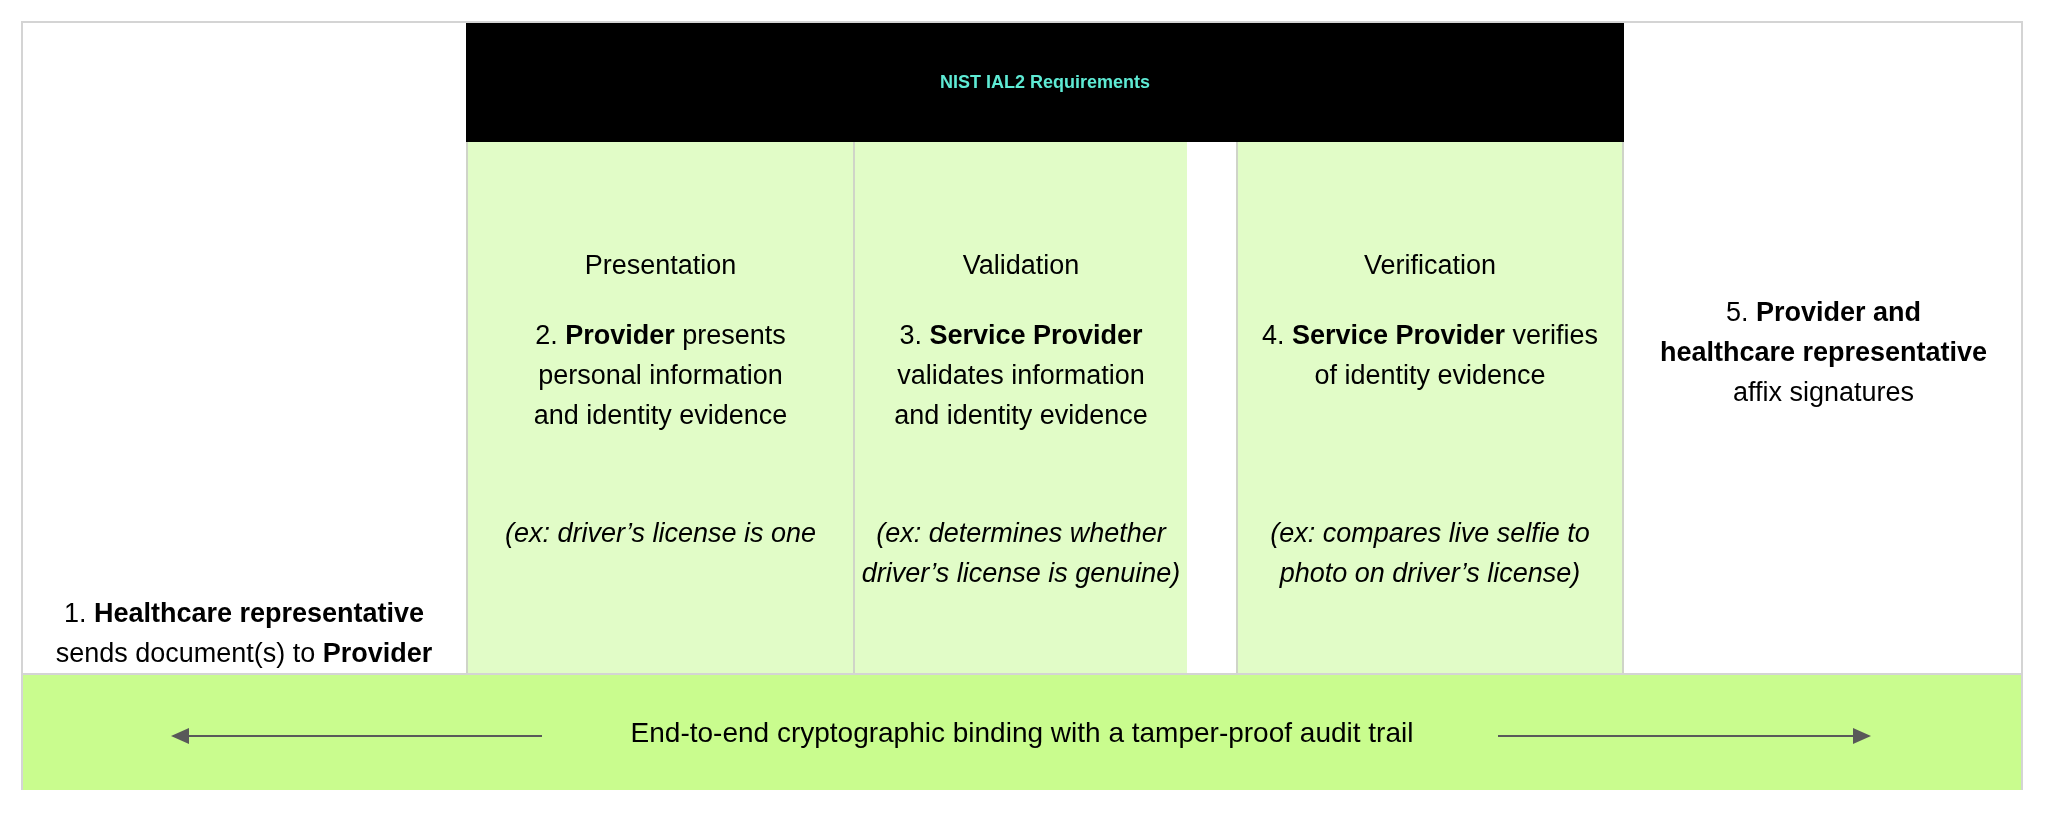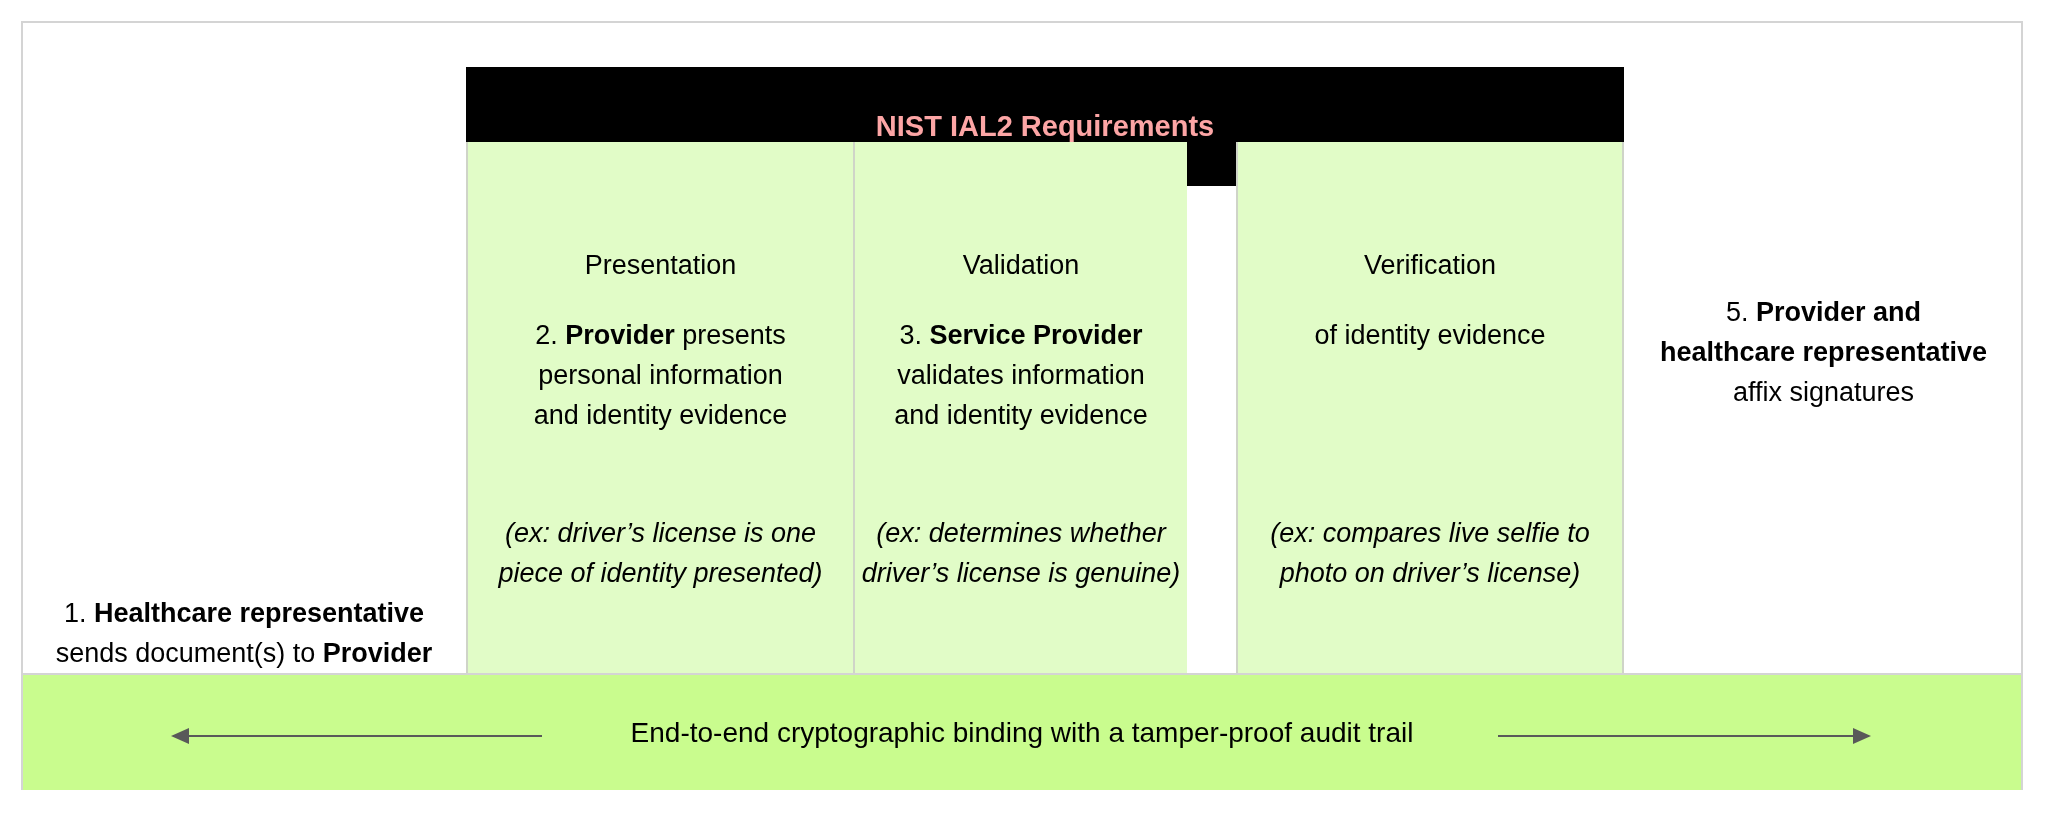--- a/index.html
+++ b/index.html
@@ -2,21 +2,21 @@
 <html><head>
 <meta charset="utf-8">
 <style>
   html, body { margin:0; padding:0; background:#ffffff; }
   body { width:2048px; height:813px; position:relative; font-family:"Liberation Sans", sans-serif; color:#000; overflow:hidden; }
   .frame { position:absolute; left:21px; top:21px; width:2002px; height:769px; border:2px solid #d4d4d4; box-sizing:border-box; background:#fff; }
   .cell { position:absolute; box-sizing:border-box; display:flex; flex-direction:column; align-items:center; text-align:center; }
   .side { top:0; height:650px; justify-content:flex-end; font-size:27px; line-height:40px; }
   .left { left:0; width:442px; }
   .right { left:1601px; width:399px; }
-  .header { position:absolute; left:443px; top:0; width:1158px; height:119px; background:#000; color:#fca5a5; font-weight:bold; font-size:29px; display:flex; align-items:center; justify-content:center;margin-top:44px; }
+  .header { position:absolute; left:443px; top:0; width:1158px; height:119px; background:#000; color:#5eead4; font-weight:bold; font-size:18px; display:flex; align-items:center; justify-content:center; }
   .col { top:119px; height:531px; background:#e1fcc7; border-left:2px solid #cfd4c8; font-size:27px; line-height:40px; padding-top:103px; }
   .col.last { border-right:2px solid #cfd4c8; }
   .col h3 { margin:0; font-size:27px; font-weight:normal; line-height:40px; }
   .col .desc { margin-top:30px; }
   .col .example { position:absolute; top:371px; left:0; right:0; font-style:italic; }
   .band { position:absolute; left:0; top:650px; width:1998px; height:117px; background:#c9fc8e; border-top:2px solid #d4d4d4; box-sizing:border-box; }
   .band-text { position:absolute; left:0; right:0; top:0; height:115px; display:flex; align-items:center; justify-content:center; font-size:28px; }
   .arrow { position:absolute; top:60px; height:2px; background:#595959; }
   .arrow-left { left:150px; width:369px; }
   .arrow-right { left:1475px; width:371px; }
@@ -38,40 +38,40 @@
 
   <div class="cell col" style="left:443px; width:387px;">
     <h3>Presentation</h3>
     <div class="desc">
       <div><span>2.</span> <b>Provider</b><span> presents</span></div>
       <div>personal information</div>
       <div>and identity evidence</div>
     </div>
     <div class="example">
       <div>(ex: driver’s license is one</div>
-      <div>piece of identity presented)</div>
     </div>
   </div>
 
   <div class="cell col" style="left:830px; width:334px;">
     <h3>Validation</h3>
     <div class="desc">
       <div><span>3.</span> <b>Service Provider</b></div>
       <div>validates information</div>
       <div>and identity evidence</div>
     </div>
     <div class="example">
       <div>(ex: determines whether</div>
       <div>driver’s license is genuine)</div>
     </div>
   </div>
 
   <div class="cell col last" style="left:1213px; width:388px;">
     <h3>Verification</h3>
     <div class="desc">
+      <div><span>4.</span> <b>Service Provider</b><span> verifies</span></div>
       <div>of identity evidence</div>
     </div>
     <div class="example">
       <div>(ex: compares live selfie to</div>
       <div>photo on driver’s license)</div>
     </div>
   </div>
 
   <div class="cell side right" style="justify-content:center; padding-bottom:32px;margin-top:20px;">
     <div><span>5.</span> <b>Provider and</b></div>

